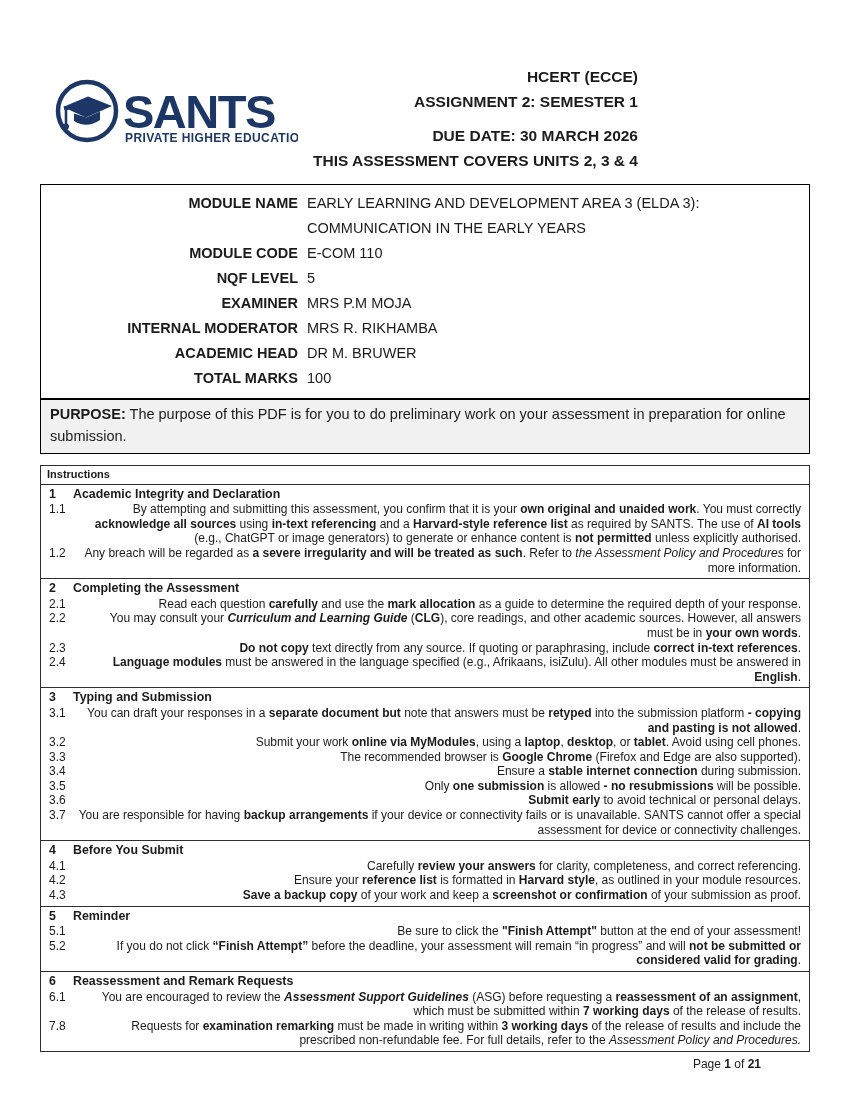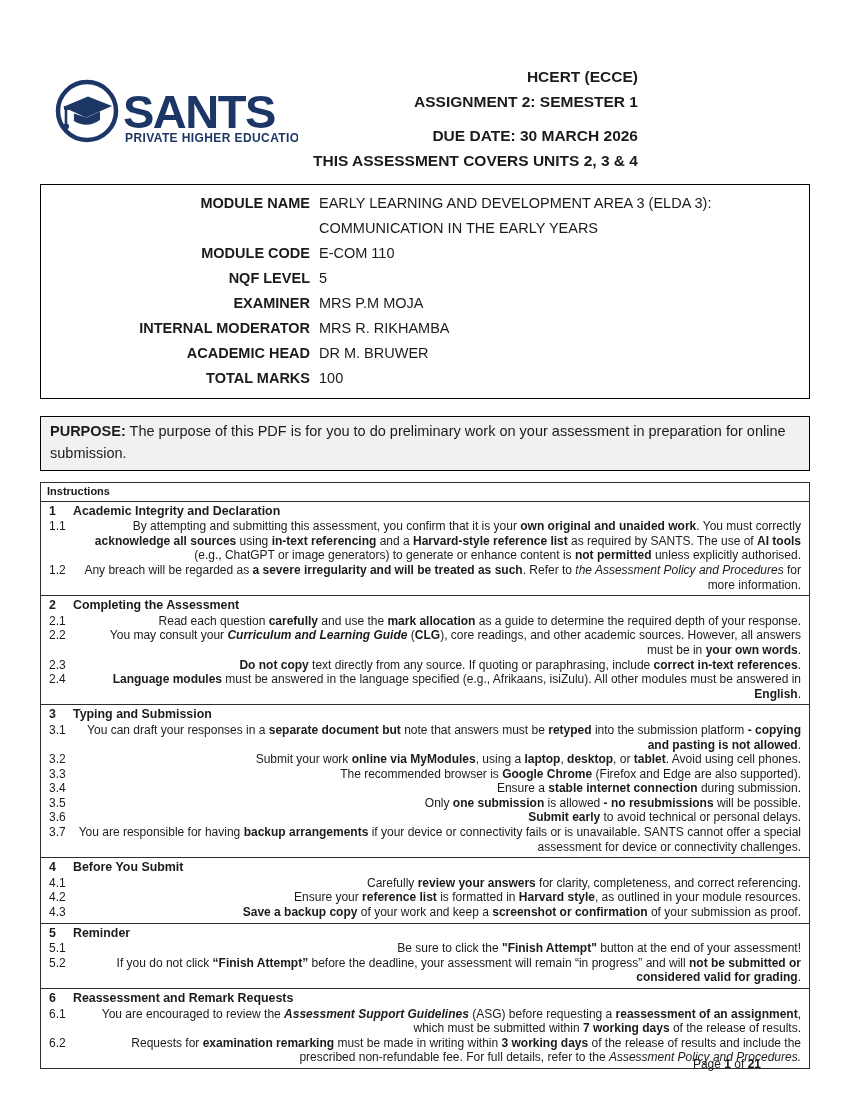--- a/index.html
+++ b/index.html
@@ -10,27 +10,27 @@
   }
   .page{position:absolute;inset:0;padding:64px 40px 0 40px;box-sizing:border-box;}
 
   
   .hdr{display:flex;align-items:flex-start;}
   .logo{margin:12px 0 0 14px;width:244px;flex:none;}
   .hdr-text{margin-left:15px;font-weight:bold;font-size:15.5px;line-height:25px;text-align:right;}
   .hgap{height:9px;}
 
   
-  .mtable{margin-top:11px;border:1px solid #000;padding:6px 12px 7px;font-size:14.5px;line-height:25px;}
+  .mtable{margin-top:11px;border:1px solid #000;padding:6px 0 7px;font-size:14.5px;line-height:25px;}
   .mrow{display:flex;}
   .mlabel{width:266px;flex:none;text-align:right;font-weight:bold;padding-right:9px;box-sizing:border-box;}
   .mvalue{flex:1;padding-right:10px;}
 
   
-  .purpose{margin-top:17px;border:1px solid #000;background:#f1f1f1;
+  .purpose{border:1px solid #000;background:#f1f1f1;
     padding:4px 9px 6px;font-size:14.5px;line-height:21.5px;}
 
   
   .itable{margin-top:11px;border:1px solid #2e2e2e;font-size:12px;line-height:14.6px;}
   .ititle{font-weight:bold;font-size:11px;padding:1px 6px 2px;border-bottom:1px solid #2e2e2e;}
   .isec{padding:1px 6px 3px;border-bottom:1px solid #2e2e2e;}
   .isec:last-child{border-bottom:none;}
   .ihead{display:flex;font-size:12.4px;padding:1px 0 1px;}
   .ihead .inum{width:24px;flex:none;padding-left:2px;font-weight:bold;}
   .ihead .htext{font-weight:bold;}
@@ -214,21 +214,21 @@
         <div class="isec">
           <div class="ihead">
             <span class="inum">6</span>
             <span class="htext">Reassessment and Remark Requests</span>
           </div>
           <div class="iitem">
             <span class="inum2">6.1</span>
             <span class="itext">You are encouraged to review the <b><i>Assessment Support Guidelines</i></b> (ASG) before requesting a <b>reassessment of an assignment</b>, which must be submitted within <b>7 working days</b> of the release of results.</span>
           </div>
           <div class="iitem">
-            <span class="inum2">6.2</span>
+            <span class="inum2">7.8</span>
             <span class="itext">Requests for <b>examination remarking</b> must be made in writing within <b>3 working days</b> of the release of results and include the prescribed non-refundable fee. For full details, refer to the <i>Assessment Policy and Procedures.</i></span>
           </div>
         </div>
       </div>
   </section>
 
   <div class="footer">
     <span>Page</span>
     <b>1</b>
     <span>of</span>

